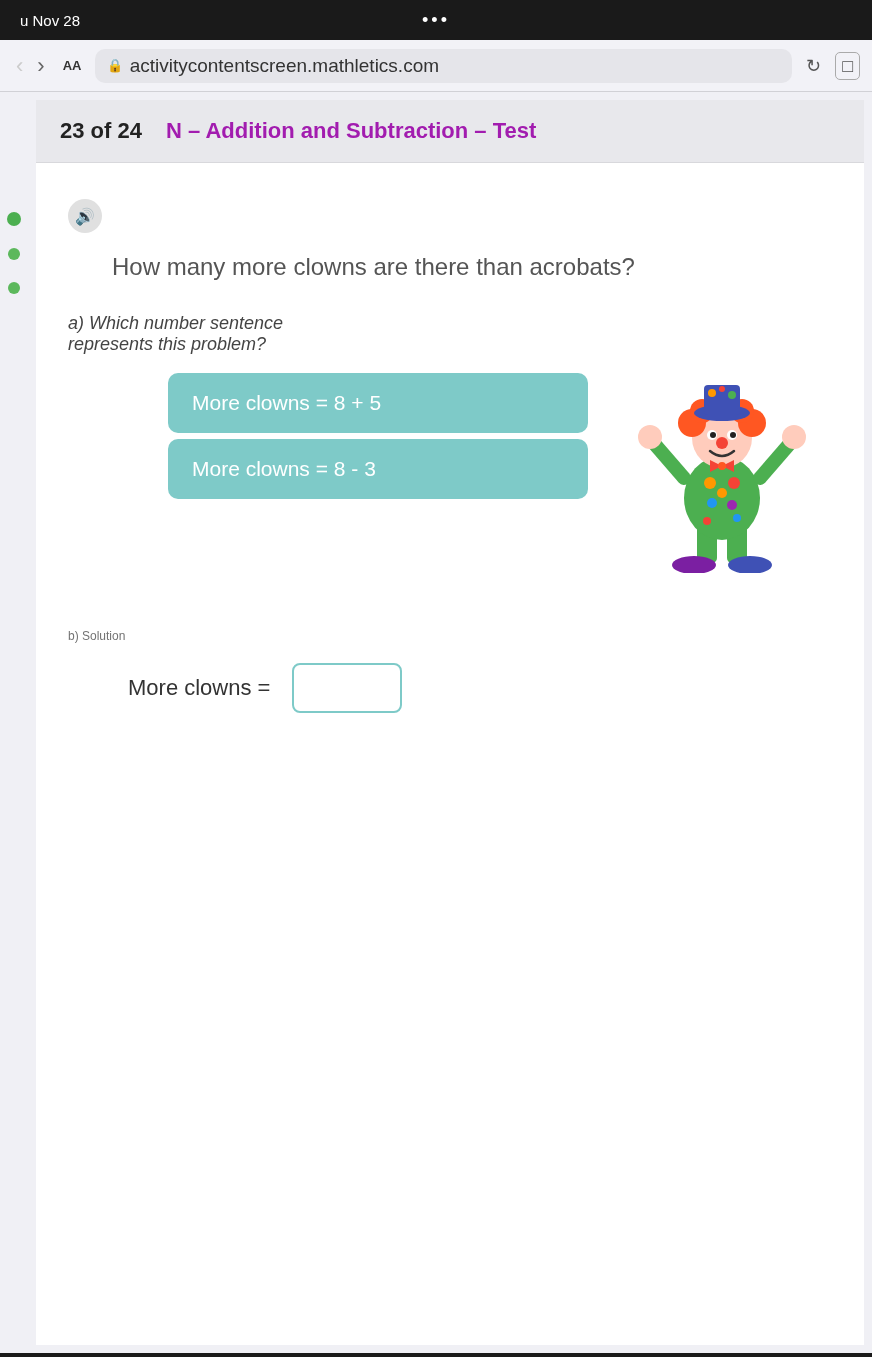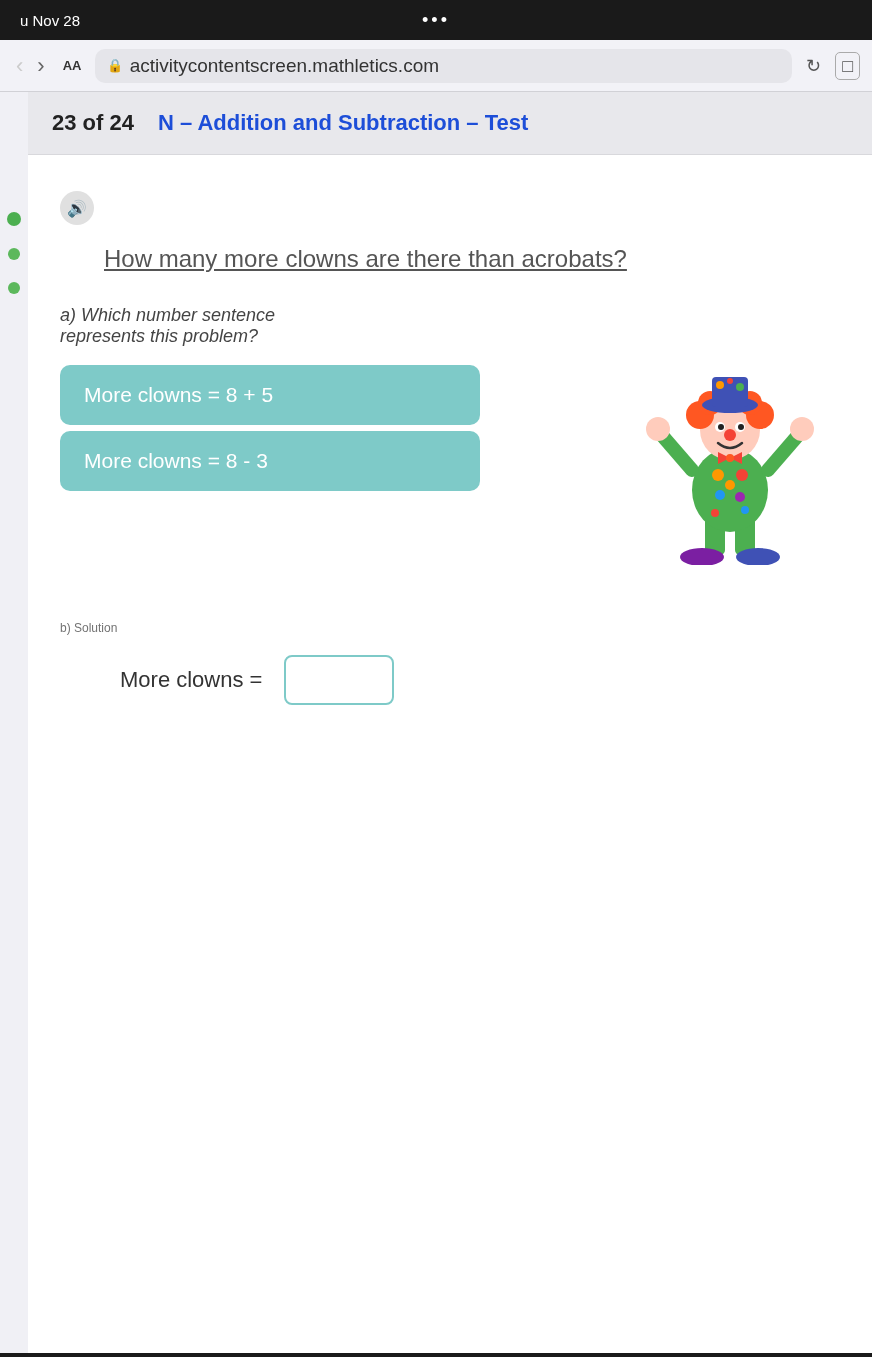--- a/index.html
+++ b/index.html
@@ -143,21 +143,21 @@
     .dot.small {
       width: 12px;
       height: 12px;
       background: #5cb85c;
     }
 
     
     .content-wrapper {
       flex: 1;
       background: #fff;
-      margin: 0;
+      margin: 8px;
       border-radius: 0;
       overflow: hidden;
     }
 
     
     .question-header {
       background: #e8e8ec;
       padding: 18px 24px;
       display: flex;
       align-items: center;
@@ -168,21 +168,21 @@
     .question-count {
       font-size: 22px;
       font-weight: 700;
       color: #222;
       white-space: nowrap;
     }
 
     .question-title {
       font-size: 22px;
       font-weight: 700;
-      color: #1d4ed8;
+      color: #a21caf;
     }
 
     
     .question-body {
       padding: 36px 32px 24px 32px;
       background: #fff;
     }
 
     .problem-statement {
       display: flex;
@@ -210,21 +210,20 @@
       color: #222;
       font-weight: 400;
     }
 
     .follow-up-text {
       font-size: 24px;
       color: #555;
       font-weight: 400;
       margin-bottom: 32px;
       padding-left: 44px;
-      text-decoration: underline;
     }
 
     .sub-question-label {
       font-size: 18px;
       color: #444;
       margin-bottom: 18px;
       font-weight: 400;
     }
 
     
@@ -233,20 +232,21 @@
       gap: 24px;
       align-items: flex-start;
       margin-bottom: 32px;
     }
 
     .options-column {
       display: flex;
       flex-direction: column;
       gap: 6px;
       flex: 1;
+      align-items: flex-end;
     }
 
     .option-btn {
       background: #7ecac8;
       border: none;
       border-radius: 10px;
       padding: 18px 24px;
       font-size: 21px;
       color: #fff;
       cursor: pointer;

